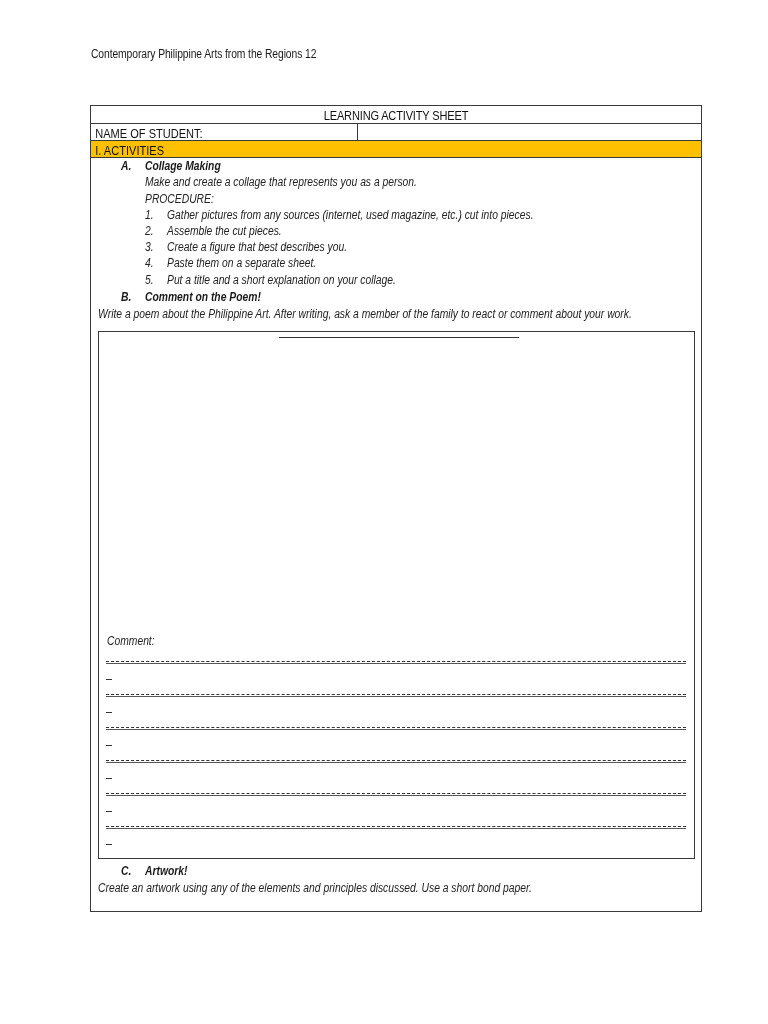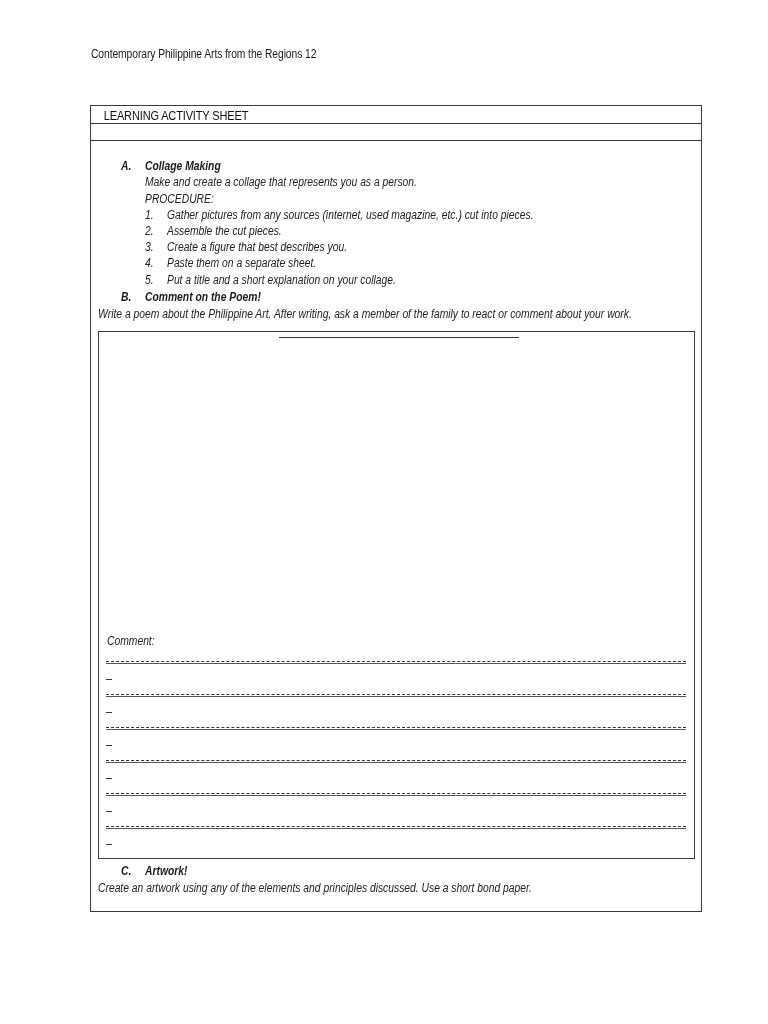--- a/index.html
+++ b/index.html
@@ -9,21 +9,21 @@
   }
   .running-header {
     position: absolute; left: 91px; top: 47px; font-size: 12px;
     transform: scaleX(0.86); transform-origin: left top; letter-spacing: -0.1px;
   }
   .sheet {
     position: absolute; left: 90px; top: 105px; width: 612px; height: 807px;
     border: 1px solid #3a3a3a; box-sizing: border-box;
   }
   .row { position: absolute; left: 0; right: 0; box-sizing: border-box; }
-  .title-row { top: 0; height: 18px; border-bottom: 1px solid #3a3a3a; text-align: left; }
+  .title-row { top: 0; height: 18px; border-bottom: 1px solid #3a3a3a; text-align: center; }
   .title-row span {
     display: inline-block; font-size: 13px; line-height: 18px; font-weight: normal;
     transform: scaleX(0.85); letter-spacing: -0.2px; color: #111;
   }
   .name-row { top: 18px; height: 17px; border-bottom: 1px solid #3a3a3a; }
   .name-label {
     position: absolute; left: 0; top: 0; width: 267px; height: 16px;
     border-right: 1px solid #3a3a3a; box-sizing: border-box;
   }
   .name-label span {
@@ -76,23 +76,29 @@
 
 <div class="running-header">Contemporary Philippine Arts from the Regions 12</div>
 
 <div class="sheet">
 
   <div class="row title-row">
     <span>LEARNING ACTIVITY SHEET</span>
   </div>
 
   <div class="row name-row">
+    <div class="name-label">
+      <span>NAME OF STUDENT:</span>
+    </div>
     <div class="name-value"></div>
   </div>
 
+  <div class="row activities-row">
+    <span>I.   ACTIVITIES</span>
+  </div>
 
   <span class="sec-letter" style="left:30px; top:53px;">A.</span>
   <span class="sec-letter" style="left:54px; top:53px;">Collage Making</span>
   <span class="txt" style="left:54px; top:69px;">Make and create a collage that represents you as a person.</span>
   <span class="txt" style="left:54px; top:86px;">PROCEDURE:</span>
 
   <div>
     <span class="txt" style="left:54px; top:102px;">1.</span>
     <span class="txt" style="left:76px; top:102px;">Gather pictures from any sources (internet, used magazine, etc.) cut into pieces.</span>
     <span class="txt" style="left:54px; top:118px;">2.</span>

